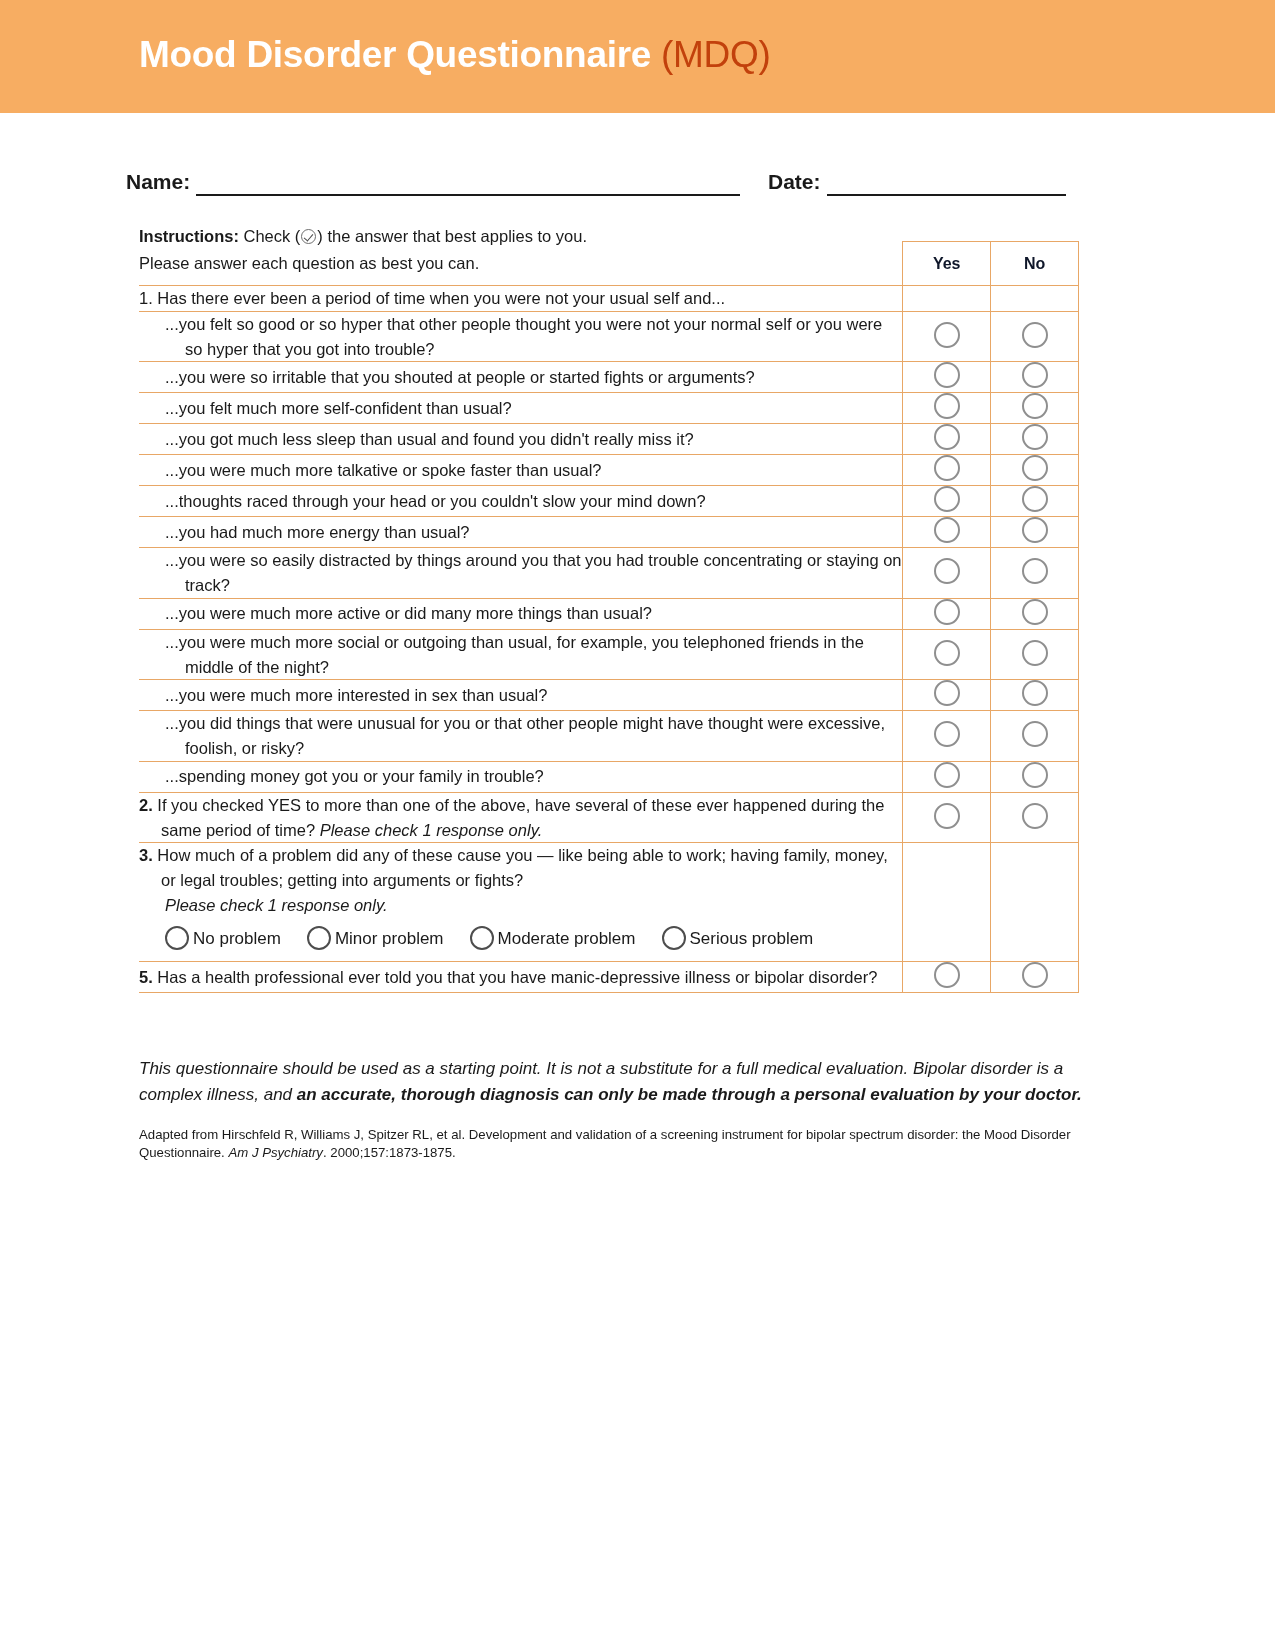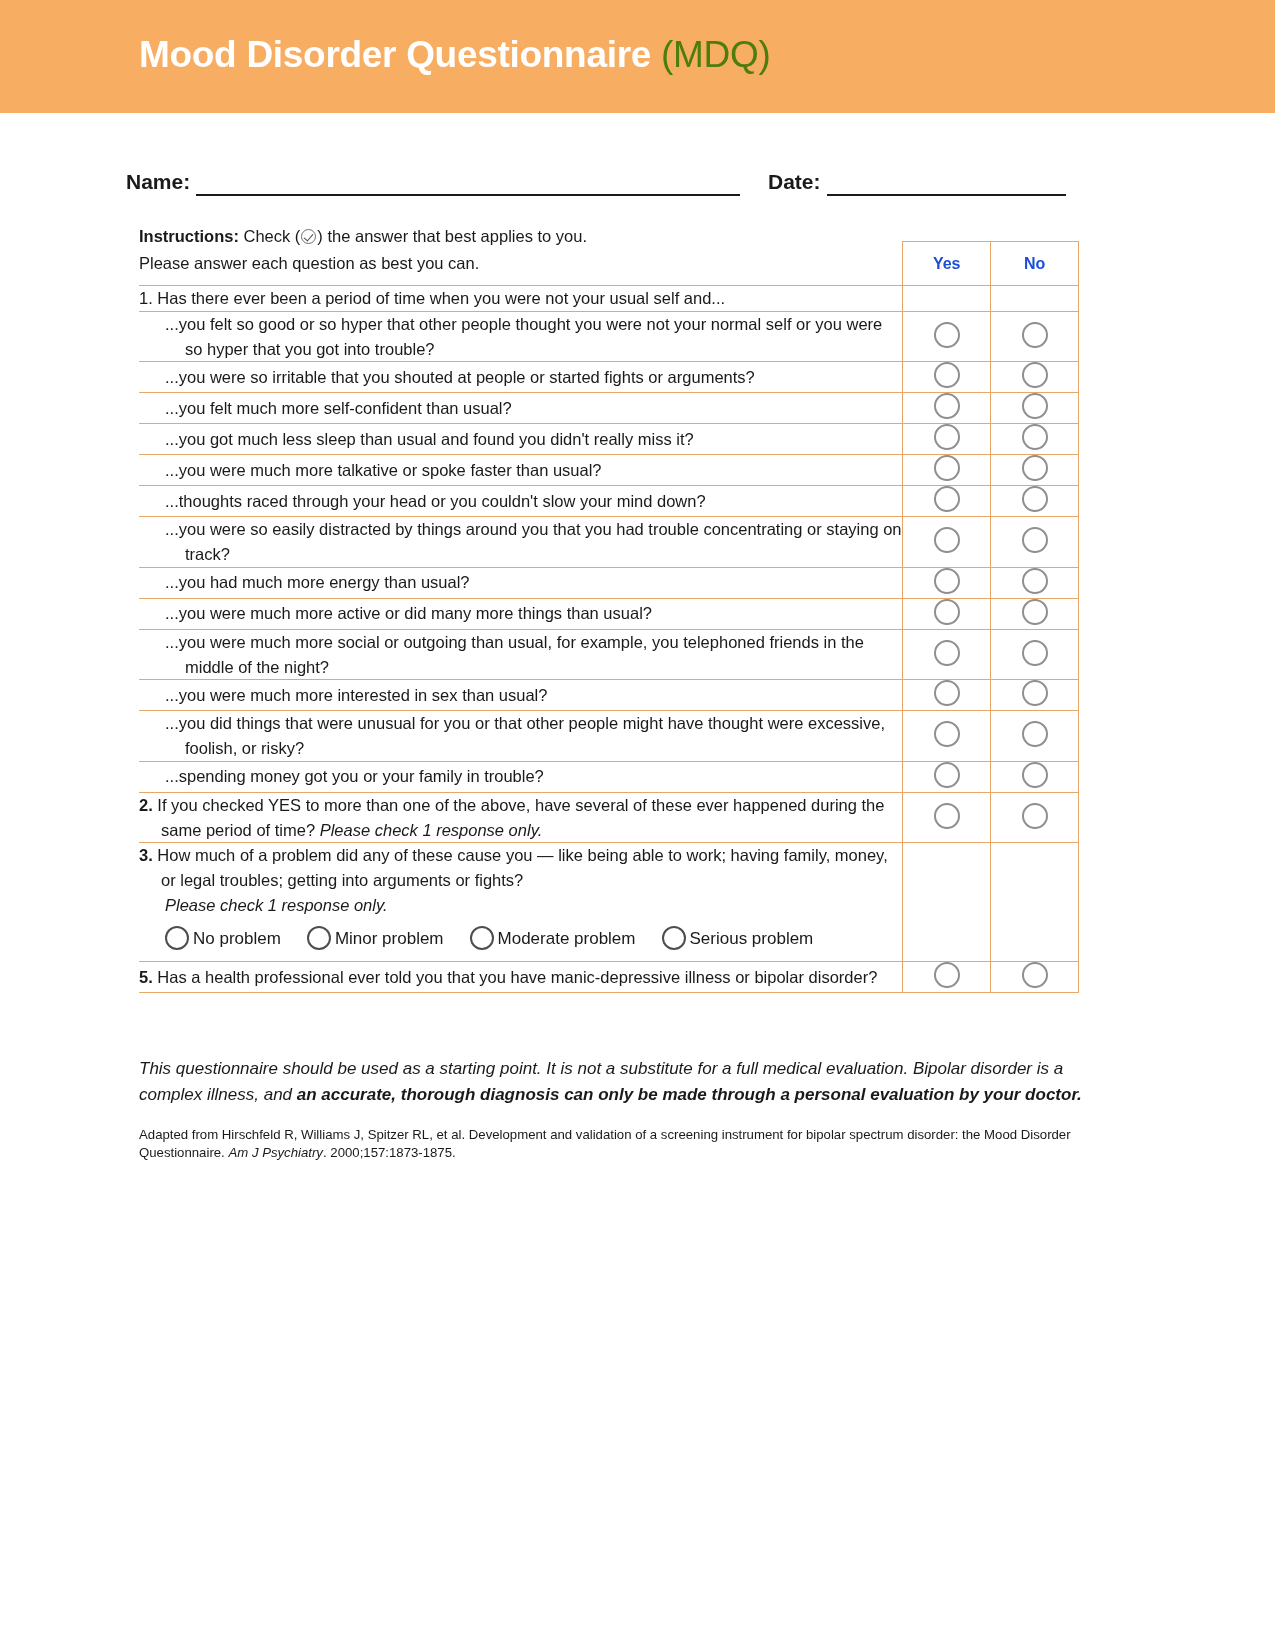--- a/index.html
+++ b/index.html
@@ -27,21 +27,21 @@
     left: 139px;
     top: 34px;
     font-size: 37px;
     font-weight: bold;
     color: #ffffff;
     letter-spacing: -0.3px;
     white-space: nowrap;
   }
   .header-title .abbr {
     font-weight: normal;
-    color: #4d7c0f;
+    color: #c2410c;
   }
 
   
   .page {
     position: absolute;
     left: 0; top: 113px;
     width: 1275px;
   }
 
   .namerow {
@@ -108,21 +108,21 @@
   .col-yn   { width: 88px; }
 
   .hdr-blank { border: none; }
   th.hdr-yn {
     border: 1.6px solid #e8a766;
     border-bottom: 1.6px solid #e8a766;
     text-align: center;
     font-size: 16px;
     font-weight: bold;
     height: 44px;
-    color: #1d4ed8;
+    color: #0f172a;
   }
 
   td.qtext {
     border-top: 1.6px solid #e8a766;
     padding: 11px 14px 11px 0;
     line-height: 1.5;
   }
   td.qtext.sub { padding-left: 26px; }
   tr.first-q td.qtext { border-top: 1.6px solid #e8a766; }
 
@@ -274,28 +274,28 @@
         </tr>
         <tr>
           <td class="qtext sub">
             <div class="hang-sub">...thoughts raced through your head or you couldn't slow your mind down?</div>
           </td>
           <td class="cell-yn"><span class="radio"></span></td>
           <td class="cell-yn"><span class="radio"></span></td>
         </tr>
         <tr>
           <td class="qtext sub">
+            <div class="hang-sub">...you had much more energy than usual?</div>
+          </td>
+          <td class="cell-yn"><span class="radio"></span></td>
+          <td class="cell-yn"><span class="radio"></span></td>
+        </tr>
+        <tr>
+          <td class="qtext sub">
             <div class="hang-sub">...you were so easily distracted by things around you that you had trouble concentrating or staying on track?</div>
-          </td>
-          <td class="cell-yn"><span class="radio"></span></td>
-          <td class="cell-yn"><span class="radio"></span></td>
-        </tr>
-        <tr>
-          <td class="qtext sub">
-            <div class="hang-sub">...you had much more energy than usual?</div>
           </td>
           <td class="cell-yn"><span class="radio"></span></td>
           <td class="cell-yn"><span class="radio"></span></td>
         </tr>
         <tr>
           <td class="qtext sub">
             <div class="hang-sub">...you were much more active or did many more things than usual?</div>
           </td>
           <td class="cell-yn"><span class="radio"></span></td>
           <td class="cell-yn"><span class="radio"></span></td>

